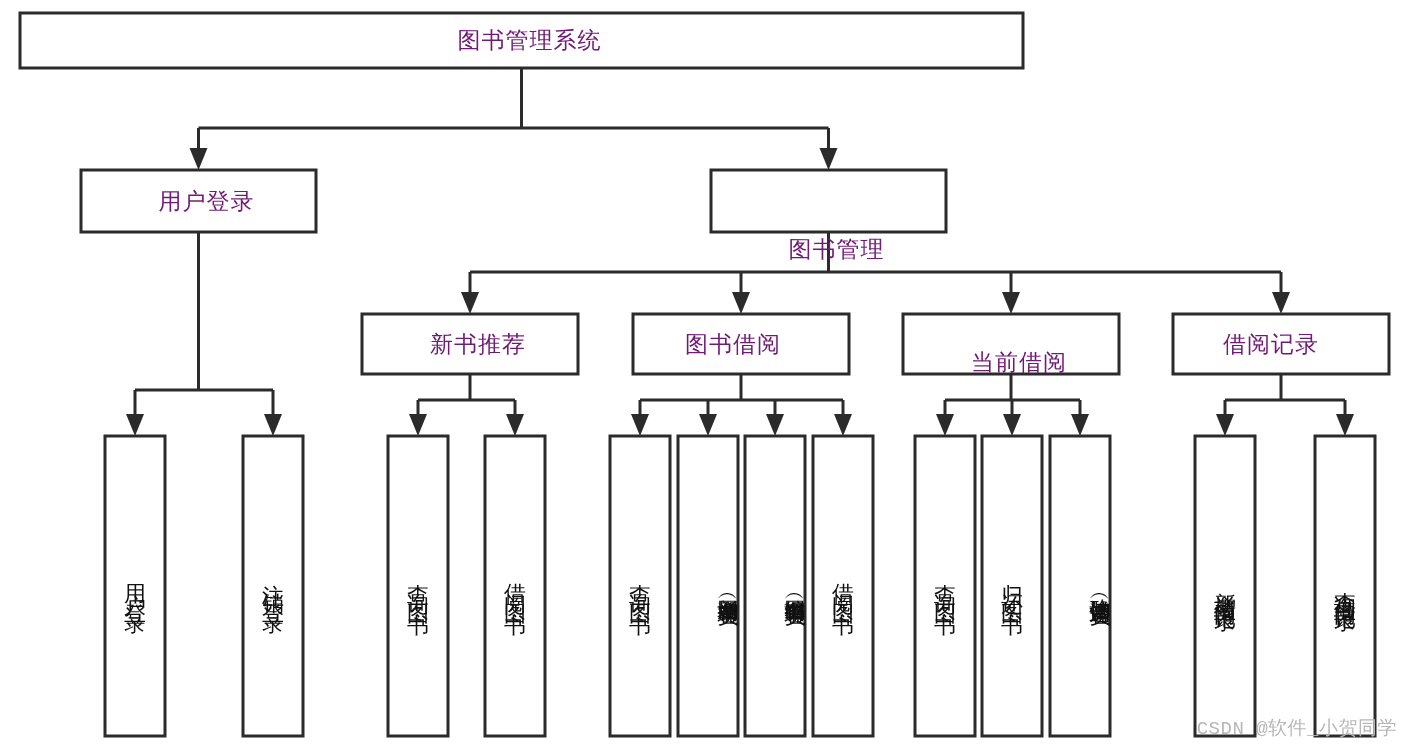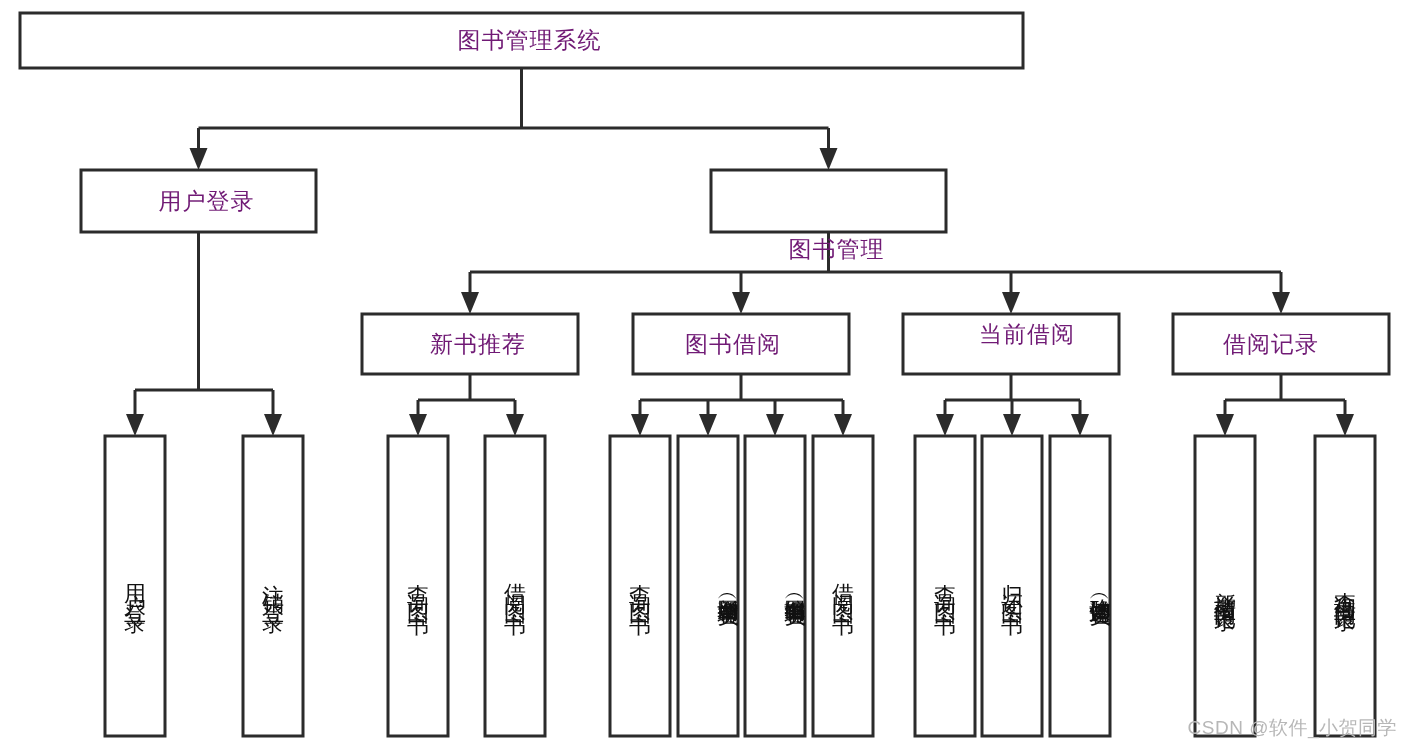--- a/index.html
+++ b/index.html
@@ -67,21 +67,21 @@
     color: #701a75;
     letter-spacing: 1px;
     white-space: nowrap;
     pointer-events: none;
     padding-left: 8px;
   }
   .watermark {
     position: absolute;
     right: 8px;
     bottom: 6px;
-    font-family: Liberation Sans, sans-serif;
+    font-family: Liberation Mono, monospace;
     font-size: 19px;
     color: #b7b7b7;
     letter-spacing: 0.5px;
     white-space: nowrap;
     user-select: none;
   }
 </style>
 </head>
 <body>
 
@@ -165,21 +165,21 @@
         <rect x="1315" y="436" width="60" height="300" class="node-box"></rect>
       </g>
   </svg>
 
   <div id="labels-layer">
       <div class="htext-wrap" style="left: 20px; top: 13px; width: 1003px; height: 55px; font-size: 23px;">图书管理系统</div>
       <div class="htext-wrap" style="left: 81px; top: 170px; width: 235px; height: 62px;">用户登录</div>
       <div class="htext-wrap" style="left: 711px; top: 170px; width: 235px; height: 62px; margin-top: 48px;">图书管理</div>
       <div class="htext-wrap" style="left: 362px; top: 314px; width: 216px; height: 60px;">新书推荐</div>
       <div class="htext-wrap" style="left: 633px; top: 314px; width: 184px; height: 60px;">图书借阅</div>
-      <div class="htext-wrap" style="left: 903px; top: 304px; width: 216px; height: 60px; margin-left: 8px;">当前借阅</div>
+      <div class="htext-wrap" style="left: 903px; top: 332px; width: 216px; height: 60px;">当前借阅</div>
       <div class="htext-wrap" style="left: 1173px; top: 314px; width: 180px; height: 60px;">借阅记录</div>
       <div class="vtext-wrap" style="left: 105px; top: 444px; width: 60px; height: 284px; font-size: 22px; letter-spacing: 10px; align-items: center; justify-content: center;">用户登录</div>
       <div class="vtext-wrap" style="left: 243px; top: 444px; width: 60px; height: 284px; font-size: 22px; letter-spacing: 10px; align-items: center; justify-content: center;">注销登录</div>
       <div class="vtext-wrap" style="left: 388px; top: 444px; width: 60px; height: 284px; font-size: 22px; letter-spacing: 10px; align-items: center; justify-content: center;">查询图书</div>
       <div class="vtext-wrap" style="left: 485px; top: 444px; width: 60px; height: 284px; font-size: 22px; letter-spacing: 10px; align-items: center; justify-content: center;">借阅图书</div>
       <div class="vtext-wrap" style="left: 610px; top: 444px; width: 60px; height: 284px; font-size: 22px; letter-spacing: 10px; align-items: center; justify-content: center;">查询图书</div>
       <div class="vtext-wrap" style="left: 678px; top: 444px; width: 60px; height: 284px; font-size: 21px; letter-spacing: 1px;">新增图书（管理员）</div>
       <div class="vtext-wrap" style="left: 745px; top: 444px; width: 60px; height: 284px; font-size: 21px; letter-spacing: 1px;">编辑图书（管理员）</div>
       <div class="vtext-wrap" style="left: 813px; top: 444px; width: 60px; height: 284px; font-size: 22px; letter-spacing: 10px; align-items: center; justify-content: center;">借阅图书</div>
       <div class="vtext-wrap" style="left: 915px; top: 444px; width: 60px; height: 284px; font-size: 22px; letter-spacing: 10px; align-items: center; justify-content: center;">查询图书</div>

